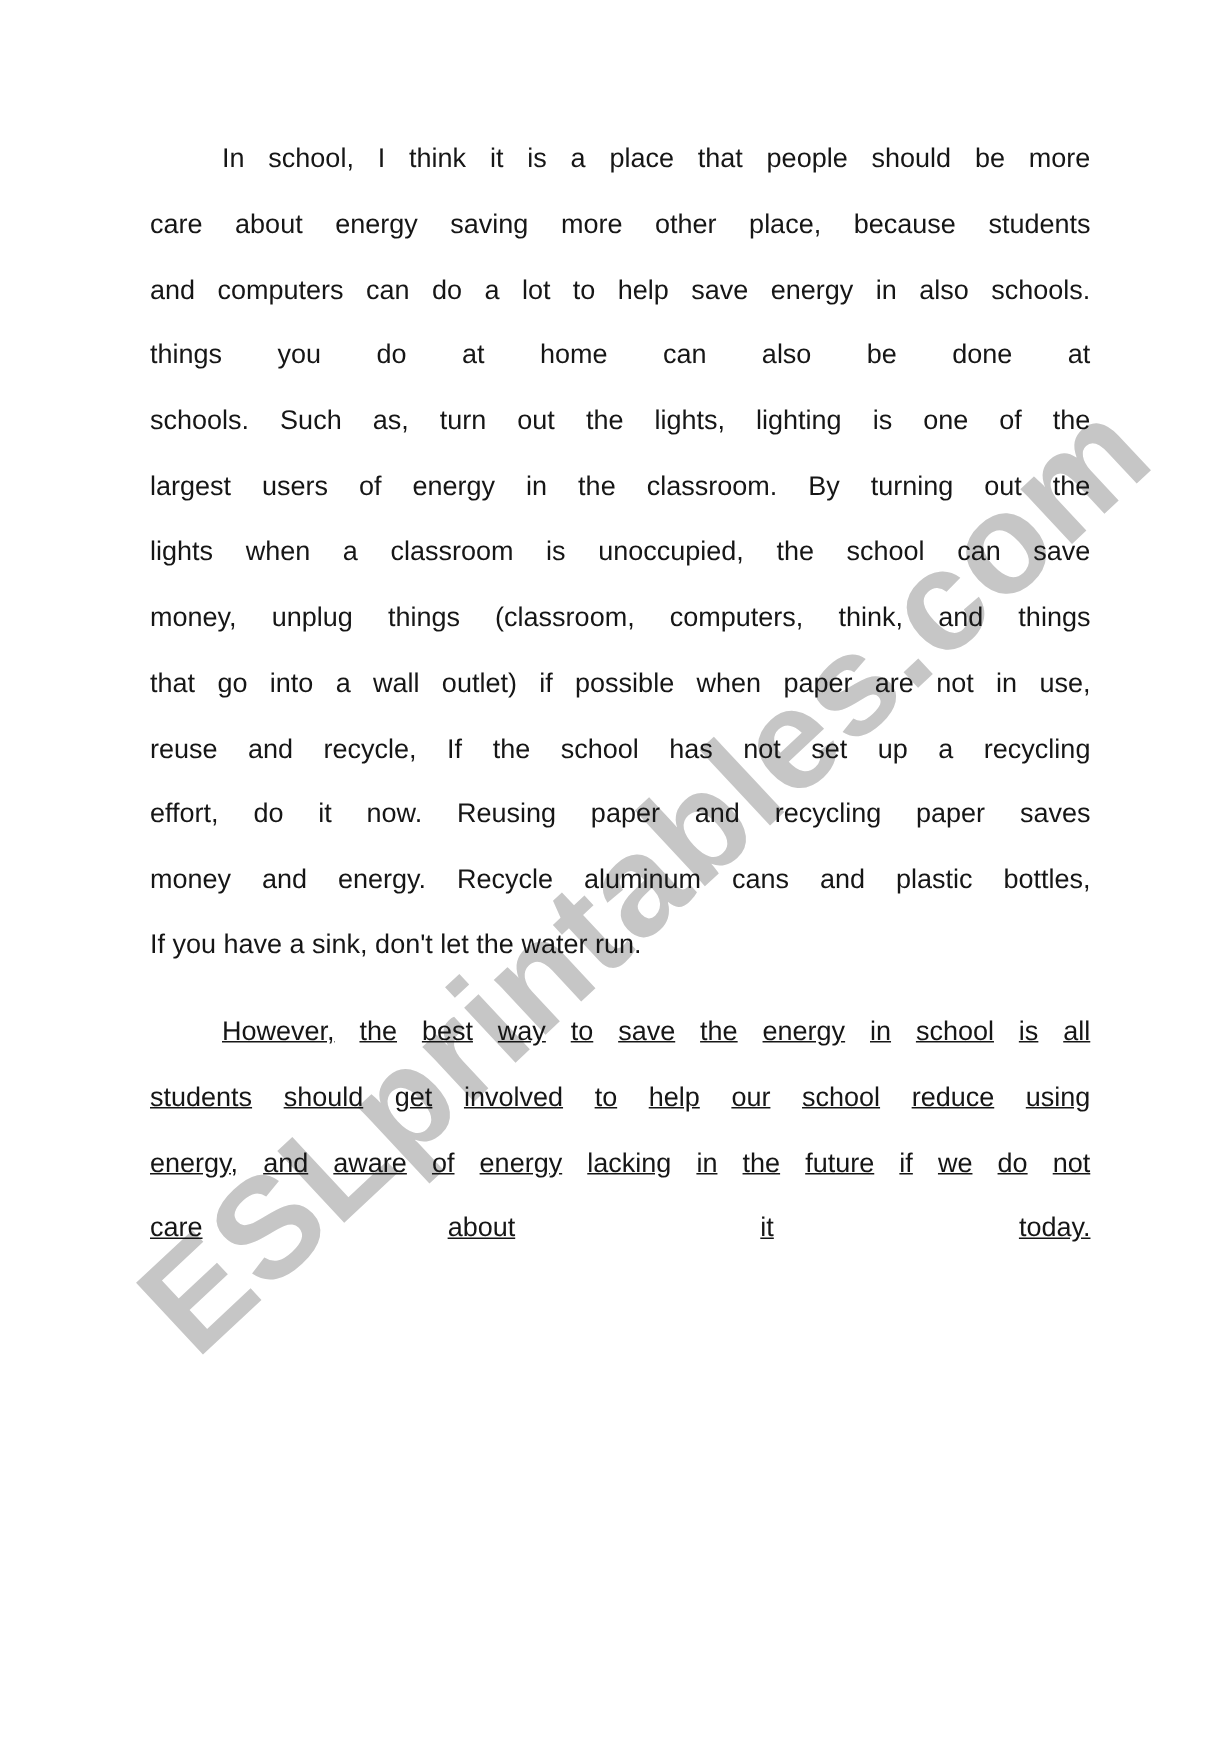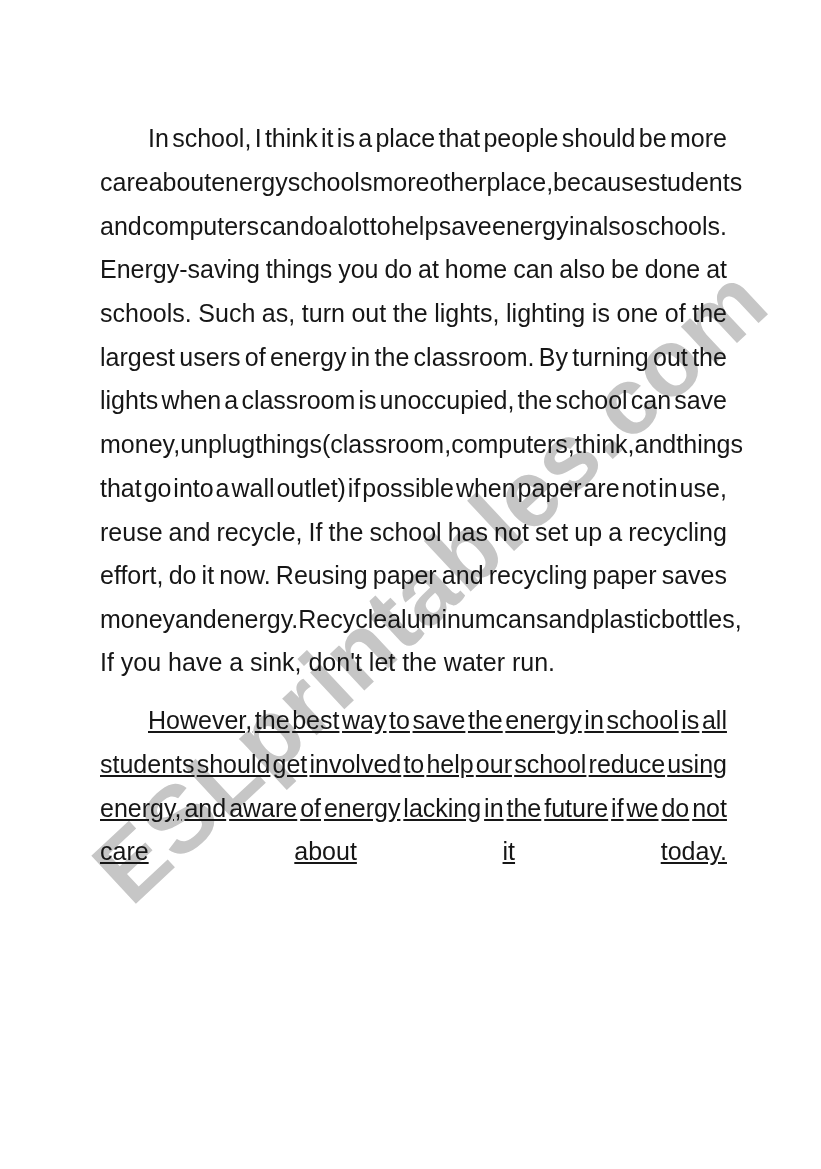--- a/index.html
+++ b/index.html
@@ -23,24 +23,24 @@
     font-size: 95px;
     font-weight: 700;
     letter-spacing: 1px;
     white-space: nowrap;
     z-index: 0;
     user-select: none;
   }
   .textblock {
     position: absolute;
     left: 100px;
-    top: 117px;
+    top: 84px;
     width: 627px;
     z-index: 1;
-    font-size: 25px;
+    font-size: 18px;
     color: #161616;
   }
   .paragraph { margin: 0; }
   .paragraph + .paragraph { margin-top: 14px; text-decoration: underline; }
   .line {
     height: 43.7px;
     display: flex;
     justify-content: space-between;
     align-items: center;
     white-space: pre;
@@ -53,23 +53,23 @@
   .line.indent { padding-left: 48px; }
 </style>
 </head>
 <body>
 
 <div class="page">
   <div class="watermark" style="color: rgb(198, 198, 198);">ESLprintables.com</div>
   <div class="textblock" id="textblock" style="color: rgb(22, 22, 22);">
       <div class="paragraph">
         <div class="line indent"><span>In</span><span>school,</span><span>I</span><span>think</span><span>it</span><span>is</span><span>a</span><span>place</span><span>that</span><span>people</span><span>should</span><span>be</span><span>more</span></div>
-        <div class="line"><span>care</span><span>about</span><span>energy</span><span>schools</span><span>more</span><span>other</span><span>place,</span><span>because</span><span>students</span></div>
+        <div class="line"><span>care</span><span>about</span><span>energy</span><span>saving</span><span>more</span><span>other</span><span>place,</span><span>because</span><span>students</span></div>
         <div class="line"><span>and</span><span>computers</span><span>can</span><span>do</span><span>a</span><span>lot</span><span>to</span><span>help</span><span>save</span><span>energy</span><span>in</span><span>also</span><span>schools.</span></div>
-        <div class="line"><span>Energy-saving</span><span>things</span><span>you</span><span>do</span><span>at</span><span>home</span><span>can</span><span>also</span><span>be</span><span>done</span><span>at</span></div>
+        <div class="line"><span>things</span><span>you</span><span>do</span><span>at</span><span>home</span><span>can</span><span>also</span><span>be</span><span>done</span><span>at</span></div>
         <div class="line"><span>schools.</span><span>Such</span><span>as,</span><span>turn</span><span>out</span><span>the</span><span>lights,</span><span>lighting</span><span>is</span><span>one</span><span>of</span><span>the</span></div>
         <div class="line"><span>largest</span><span>users</span><span>of</span><span>energy</span><span>in</span><span>the</span><span>classroom.</span><span>By</span><span>turning</span><span>out</span><span>the</span></div>
         <div class="line"><span>lights</span><span>when</span><span>a</span><span>classroom</span><span>is</span><span>unoccupied,</span><span>the</span><span>school</span><span>can</span><span>save</span></div>
         <div class="line"><span>money,</span><span>unplug</span><span>things</span><span>(classroom,</span><span>computers,</span><span>think,</span><span>and</span><span>things</span></div>
         <div class="line"><span>that</span><span>go</span><span>into</span><span>a</span><span>wall</span><span>outlet)</span><span>if</span><span>possible</span><span>when</span><span>paper</span><span>are</span><span>not</span><span>in</span><span>use,</span></div>
         <div class="line"><span>reuse</span><span>and</span><span>recycle,</span><span>If</span><span>the</span><span>school</span><span>has</span><span>not</span><span>set</span><span>up</span><span>a</span><span>recycling</span></div>
         <div class="line"><span>effort,</span><span>do</span><span>it</span><span>now.</span><span>Reusing</span><span>paper</span><span>and</span><span>recycling</span><span>paper</span><span>saves</span></div>
         <div class="line"><span>money</span><span>and</span><span>energy.</span><span>Recycle</span><span>aluminum</span><span>cans</span><span>and</span><span>plastic</span><span>bottles,</span></div>
         <div class="line plain">If you have a sink, don't let the water run.</div>
       </div>

